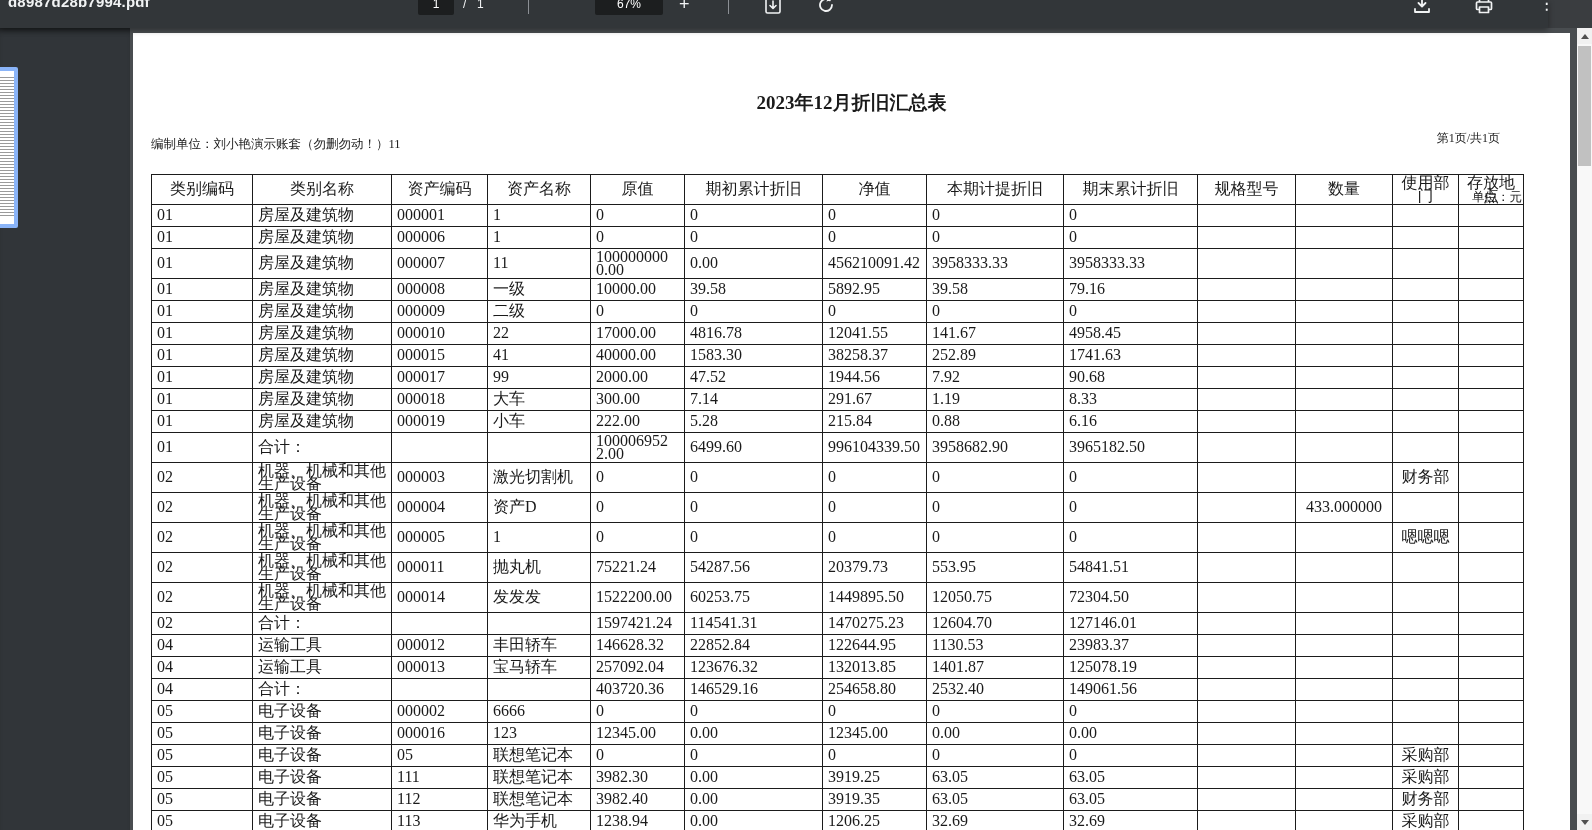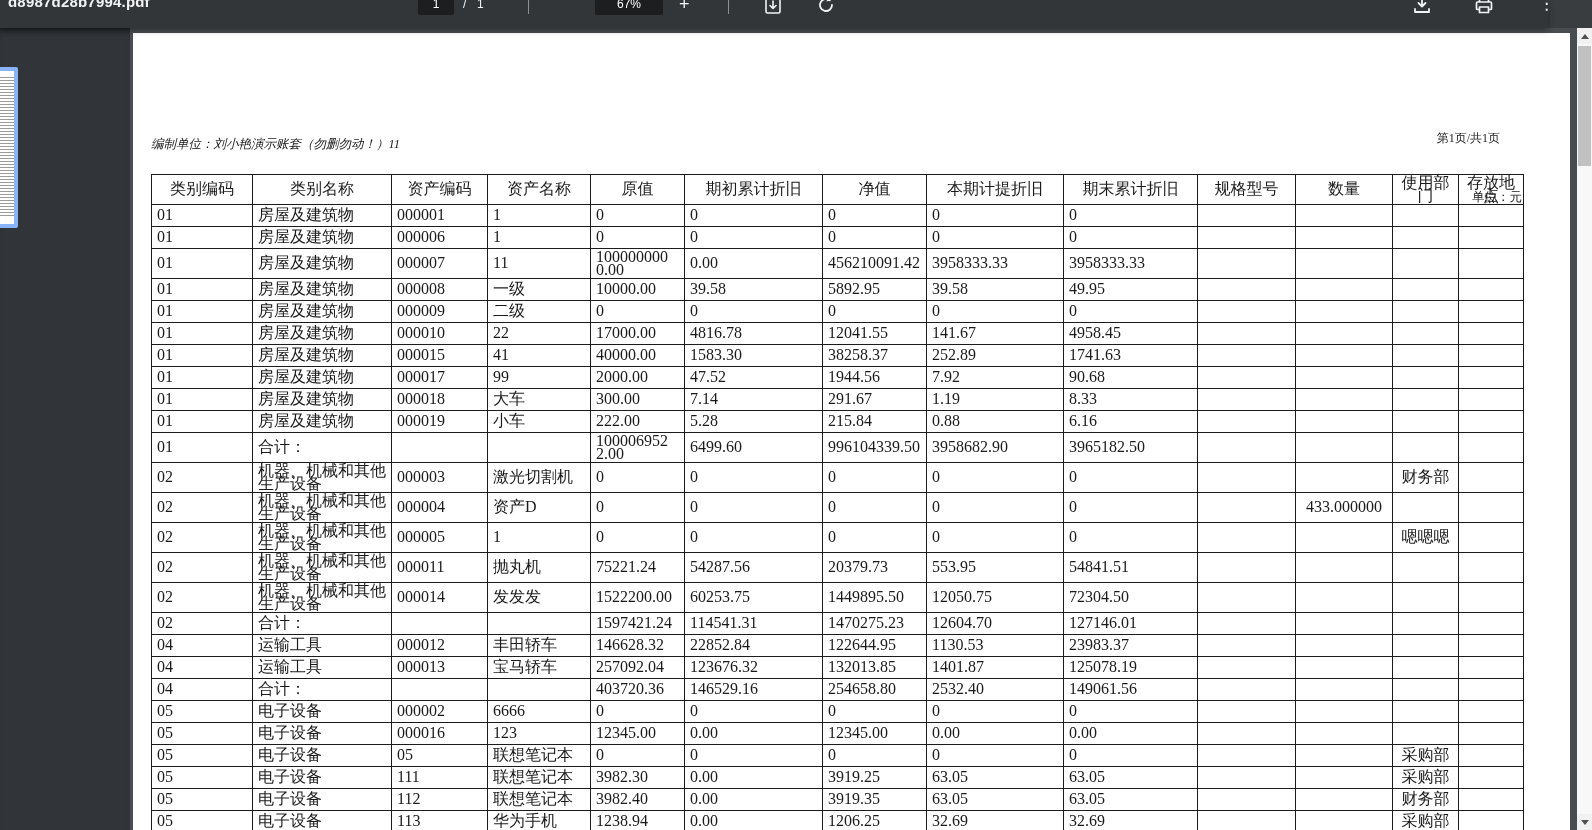--- a/index.html
+++ b/index.html
@@ -47,21 +47,21 @@
   .vs-up { top:0; } .vs-down { bottom:0; }
   .tri-up { width:0; height:0; border-left:4px solid transparent; border-right:4px solid transparent;
     border-bottom:5px solid #505050; }
   .tri-down { width:0; height:0; border-left:4px solid transparent; border-right:4px solid transparent;
     border-top:5px solid #505050; }
   .vs-thumb { position:absolute; left:1px; top:18px; width:13px; height:120px; background:#c1c1c1; }
 
   
   .pdf-title { margin-top:57px; text-align:center; font-size:19px; font-weight:bold; }
   .meta { position:absolute; left:0; top:0; width:100%; }
-  .meta-left { position:absolute; left:18px; top:103px; font-size:12.5px;font-style:italic; }
+  .meta-left { position:absolute; left:18px; top:103px; font-size:12.5px; }
   .meta-pageinfo { position:absolute; right:70px; top:97px; font-size:12px; }
   .meta-unit { position:absolute; right:48px; top:116px; font-size:12.5px;margin-top:40px; }
 
   table.dep { position:absolute; left:18px; top:141px; width:1372px;
     border-collapse:collapse; table-layout:fixed; font-size:16px; }
   table.dep th, table.dep td { border:1px solid #1b1b1b; padding:2px 5px;
     line-height:12.5px; font-weight:normal; overflow:hidden; }
   table.dep th { text-align:center; height:22px; }
   table.dep td { height:22px; text-align:left; word-break:break-all; }
   table.dep td.tc { text-align:center; }
@@ -137,20 +137,21 @@
 
   <div class="sidebar">
     <div class="thumb">
       <div class="thumb-page"></div>
     </div>
   </div>
 
   <div class="viewer">
     <div class="pdf-page">
 
+      <div class="pdf-title">2023年12月折旧汇总表</div>
 
       <div class="meta">
         <div class="meta-left">编制单位：刘小艳演示账套（勿删勿动！）11</div>
         <div class="meta-pageinfo">第1页/共1页</div>
         <div class="meta-unit">单位：元</div>
       </div>
 
       <table class="dep">
         <colgroup>
           <col style="width:101px">
@@ -232,21 +233,21 @@
             </tr>
             <tr>
               <td>01</td>
               <td>房屋及建筑物</td>
               <td>000008</td>
               <td>一级</td>
               <td>10000.00</td>
               <td>39.58</td>
               <td>5892.95</td>
               <td>39.58</td>
-              <td>49.95</td>
+              <td>79.16</td>
               <td></td>
               <td class="tc"></td>
               <td class="tc"></td>
               <td class="tc"></td>
             </tr>
             <tr>
               <td>01</td>
               <td>房屋及建筑物</td>
               <td>000009</td>
               <td>二级</td>

